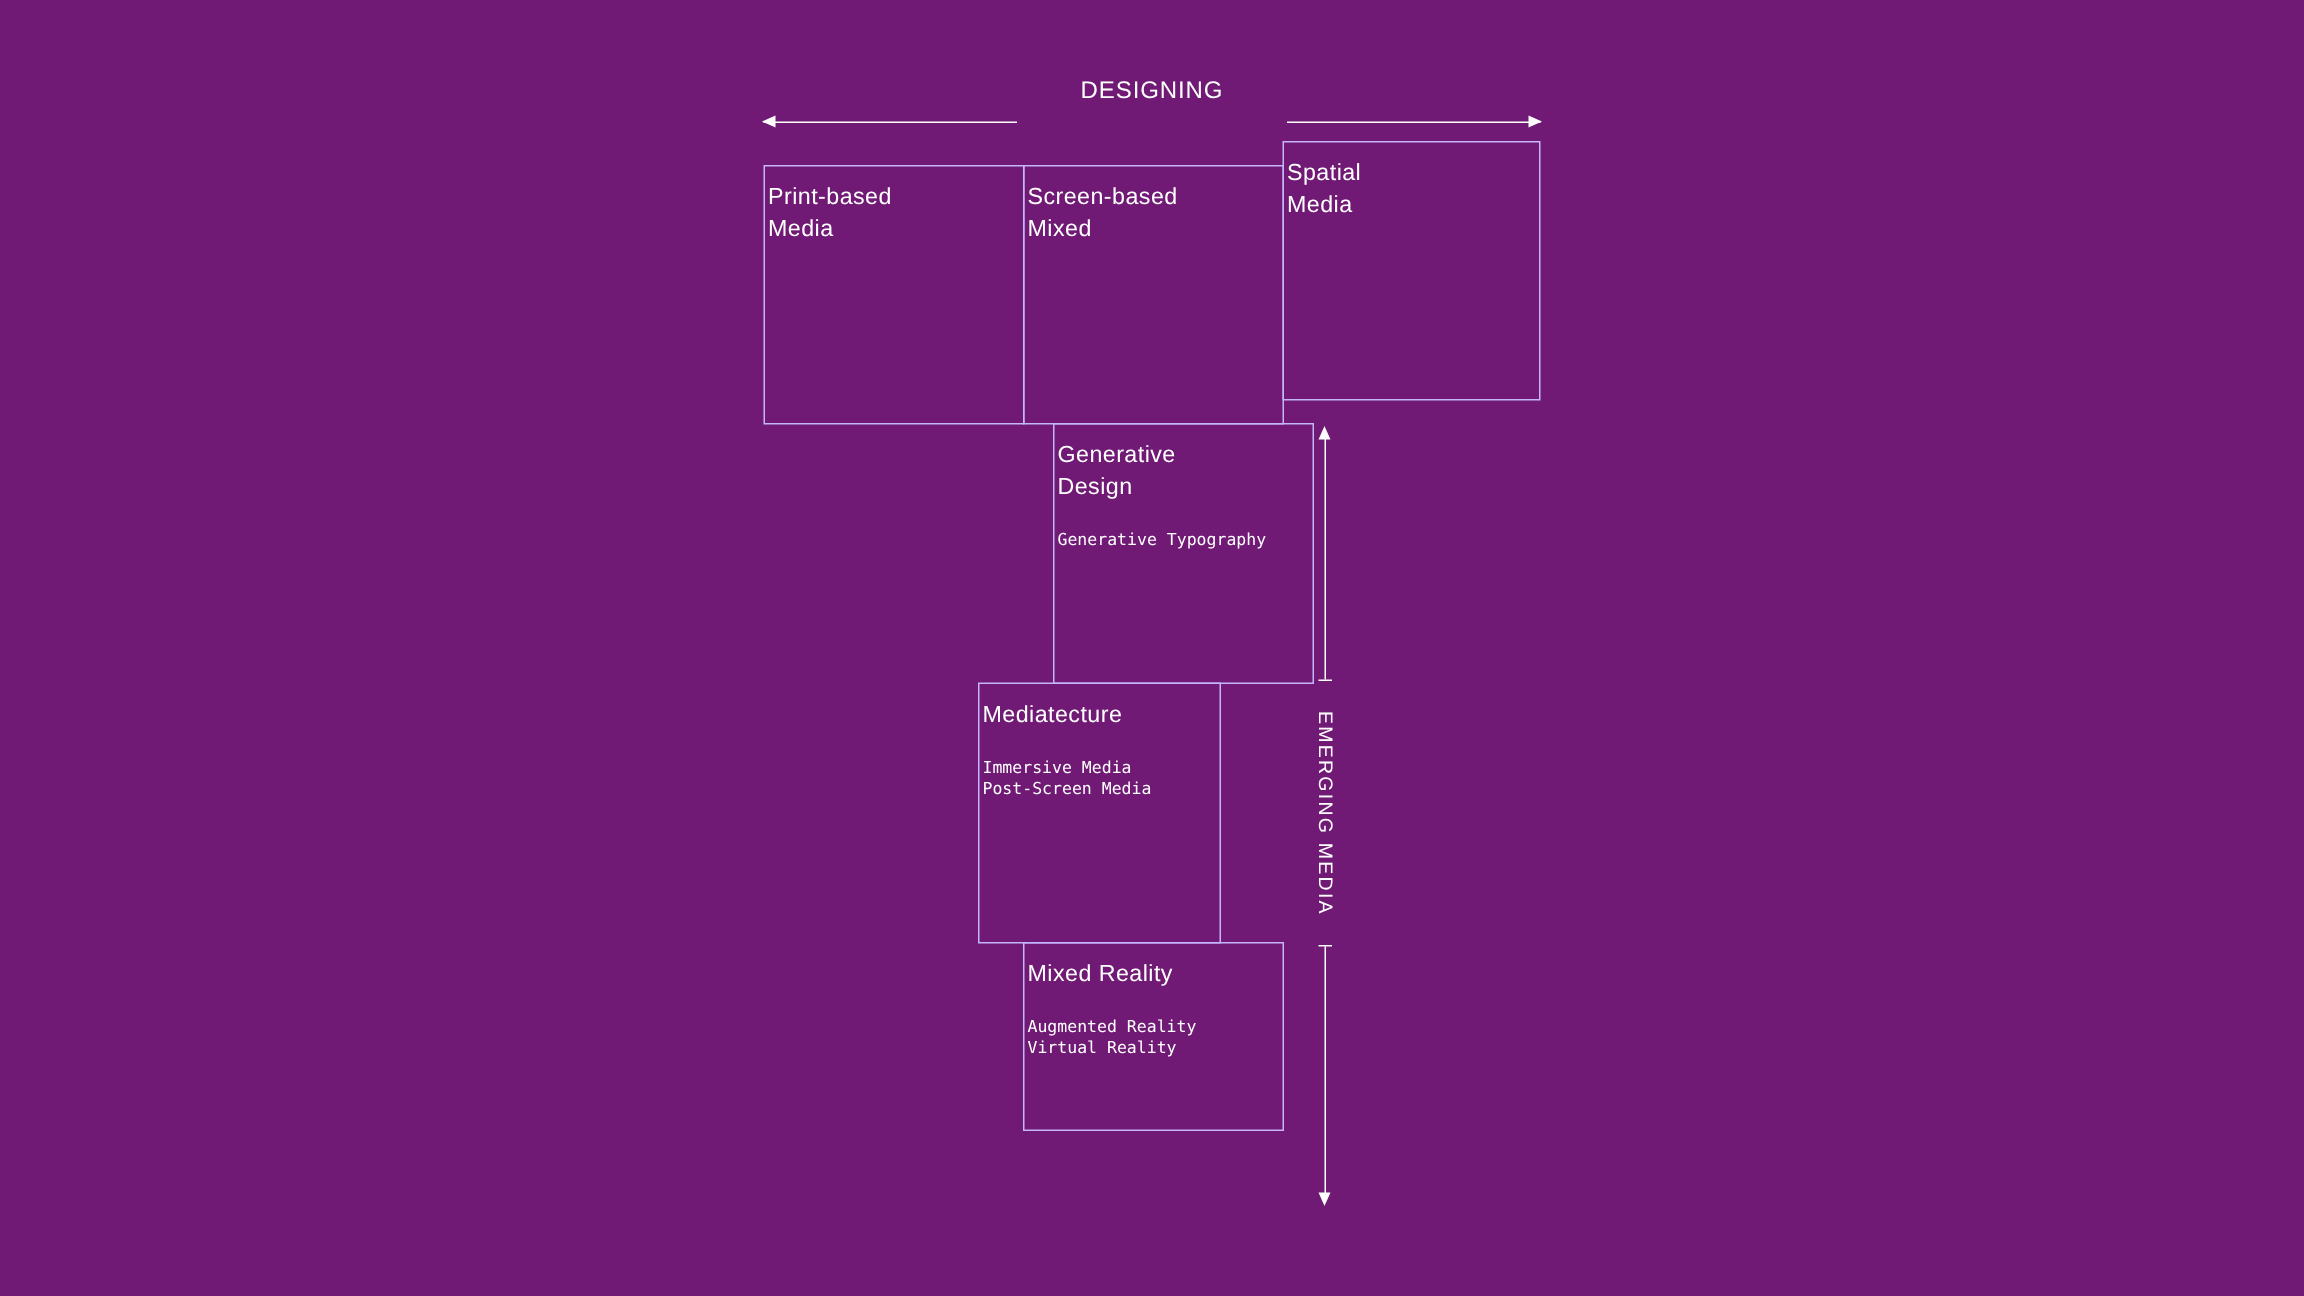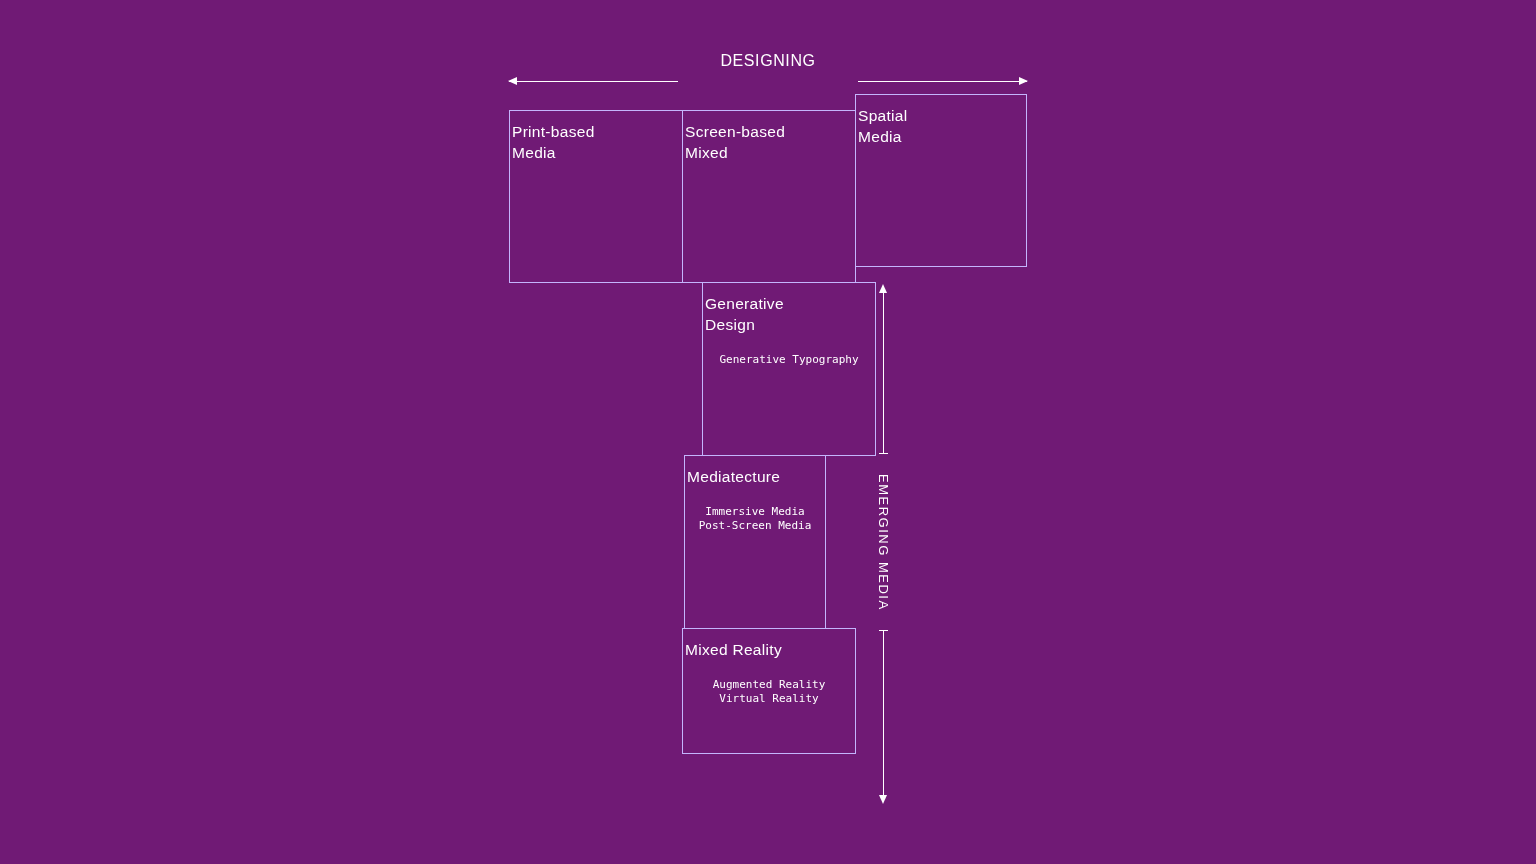--- a/index.html
+++ b/index.html
@@ -82,28 +82,27 @@
     letter-spacing: 0.3px;
     white-space: pre-line;
     margin: 0;
   }
   .box .sub {
     font-family: "DejaVu Sans Mono", monospace;
     font-size: 11px;
     line-height: 14px;
     white-space: pre-line;
     margin-top: 18px;
-    text-align: center;
   }
 
   #box-print        { left: 509px; top: 110px; width: 174px; height: 173px; }
   #box-screen       { left: 682px; top: 110px; width: 174px; height: 173px; }
   #box-spatial      { left: 855px; top: 94px; width: 172px; height: 173px; }
   #box-generative   { left: 682px; top: 282px; width: 174px; height: 174px; margin-left: 20px; }
-  #box-mediatecture { left: 684px; top: 455px; width: 142px; height: 174px; }
+  #box-mediatecture { left: 652px; top: 455px; width: 162px; height: 174px; }
   #box-mixed        { left: 682px; top: 628px; width: 174px; height: 126px; }
 
   
   .v-line {
     position: absolute;
     left: 883px;
     width: 1px;
     background: #ffffff;
   }
   .v-line.upper { top: 292px; height: 161px; }

